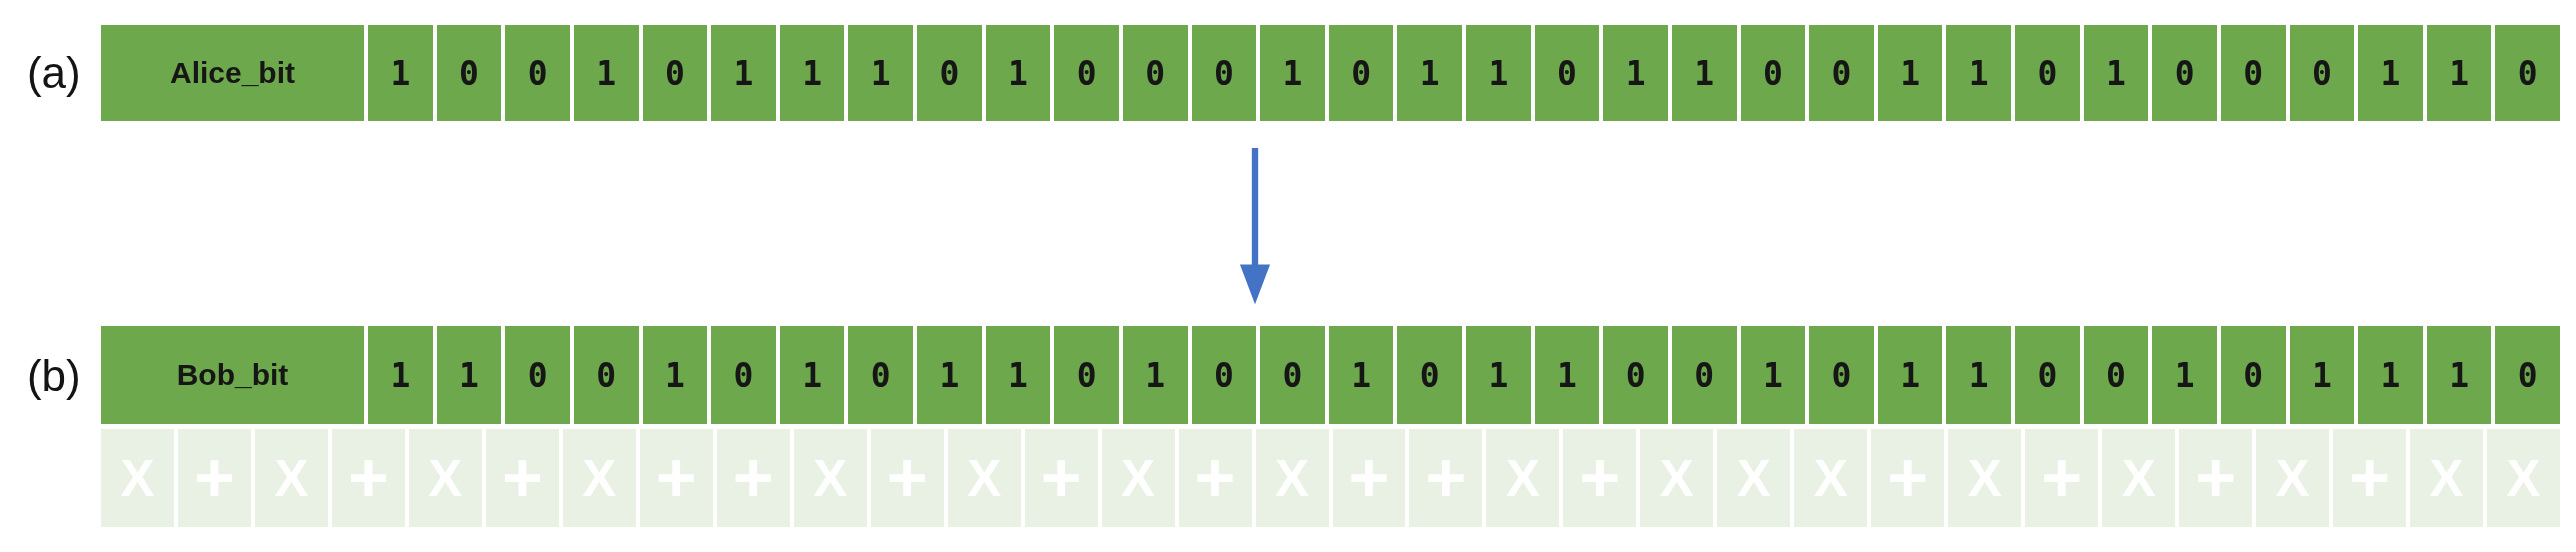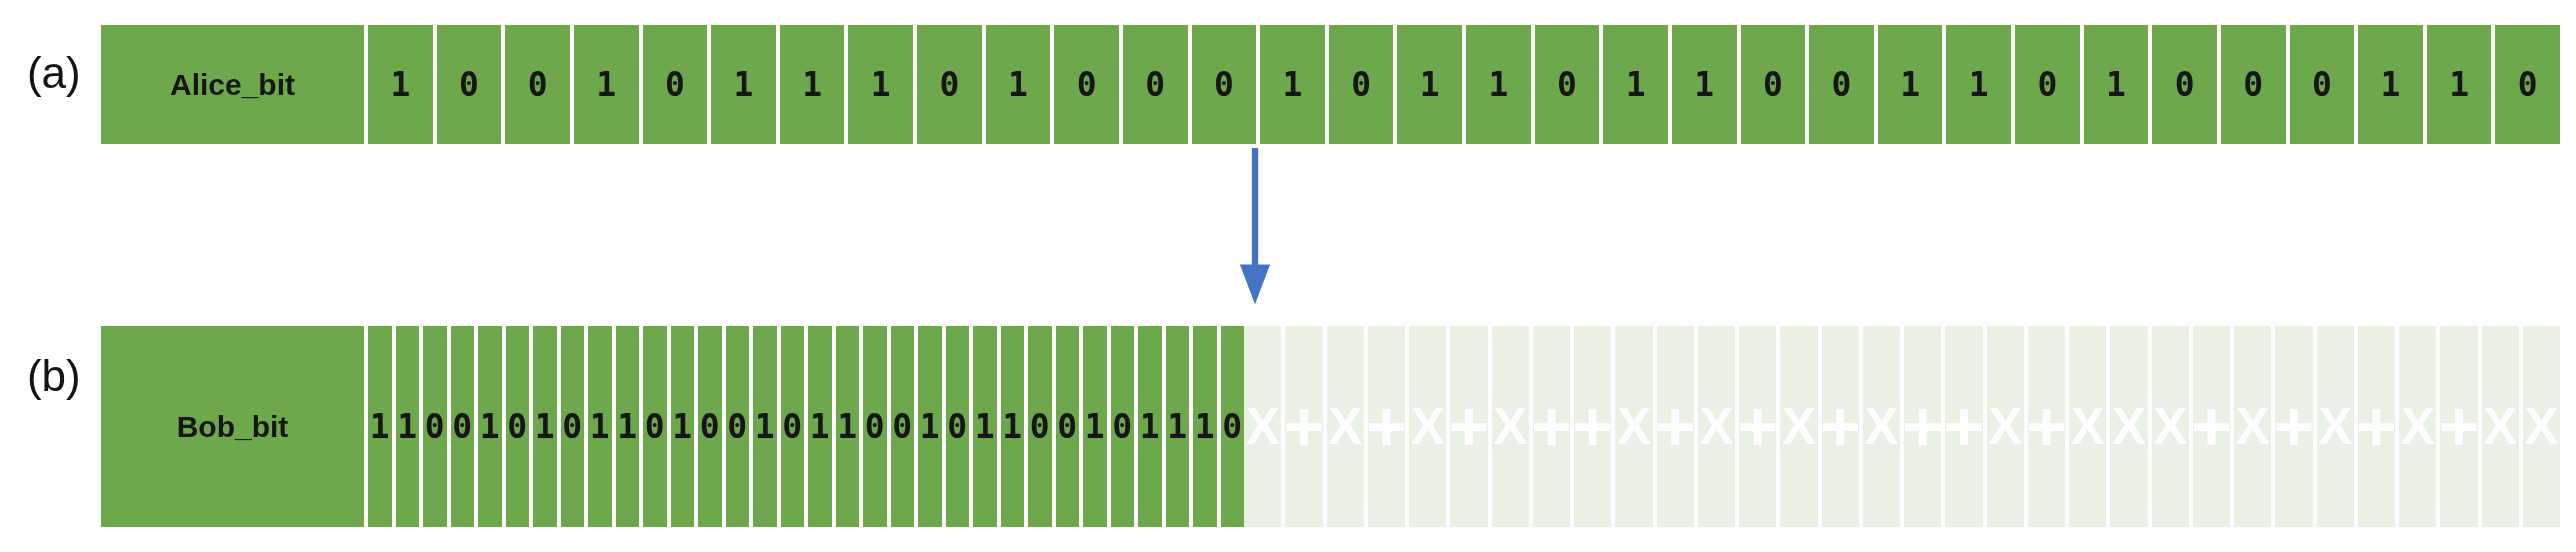--- a/index.html
+++ b/index.html
@@ -27,24 +27,25 @@
     color: var(--label-text, #141414);
   }
   .label-a { top: 25px;  height: 96px; }
   .label-b { top: 326px; height: 100px; }
 
   .table {
     position: absolute;
     left: 101px;
     width: 2459px;
   }
-  .table-a { top: 25px; height: 119px; }
+  .table-a { top: 25px; height: 96px; }
   .table-b {
     top: 326px; height: 201px;
     display: flex;
+    flex-direction: column;
     row-gap: 5px;
   }
 
   .row {
     display: flex;
     column-gap: 4px;
     flex: 1;
     min-height: 0;
   }
   .table-a.row-single { display: flex; column-gap: 4px; }

